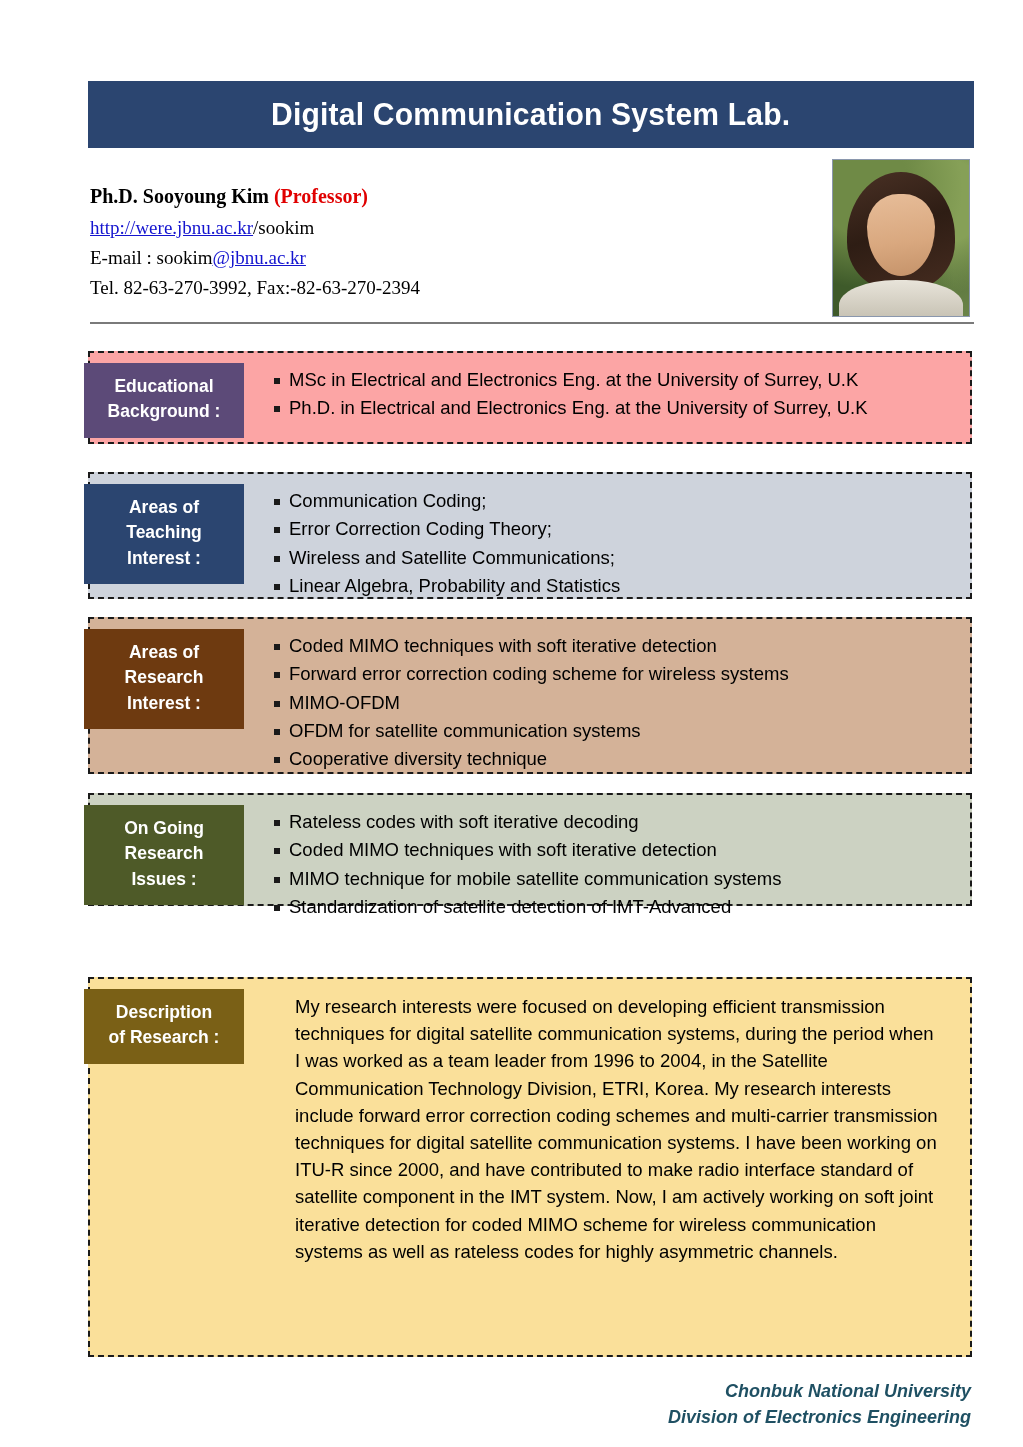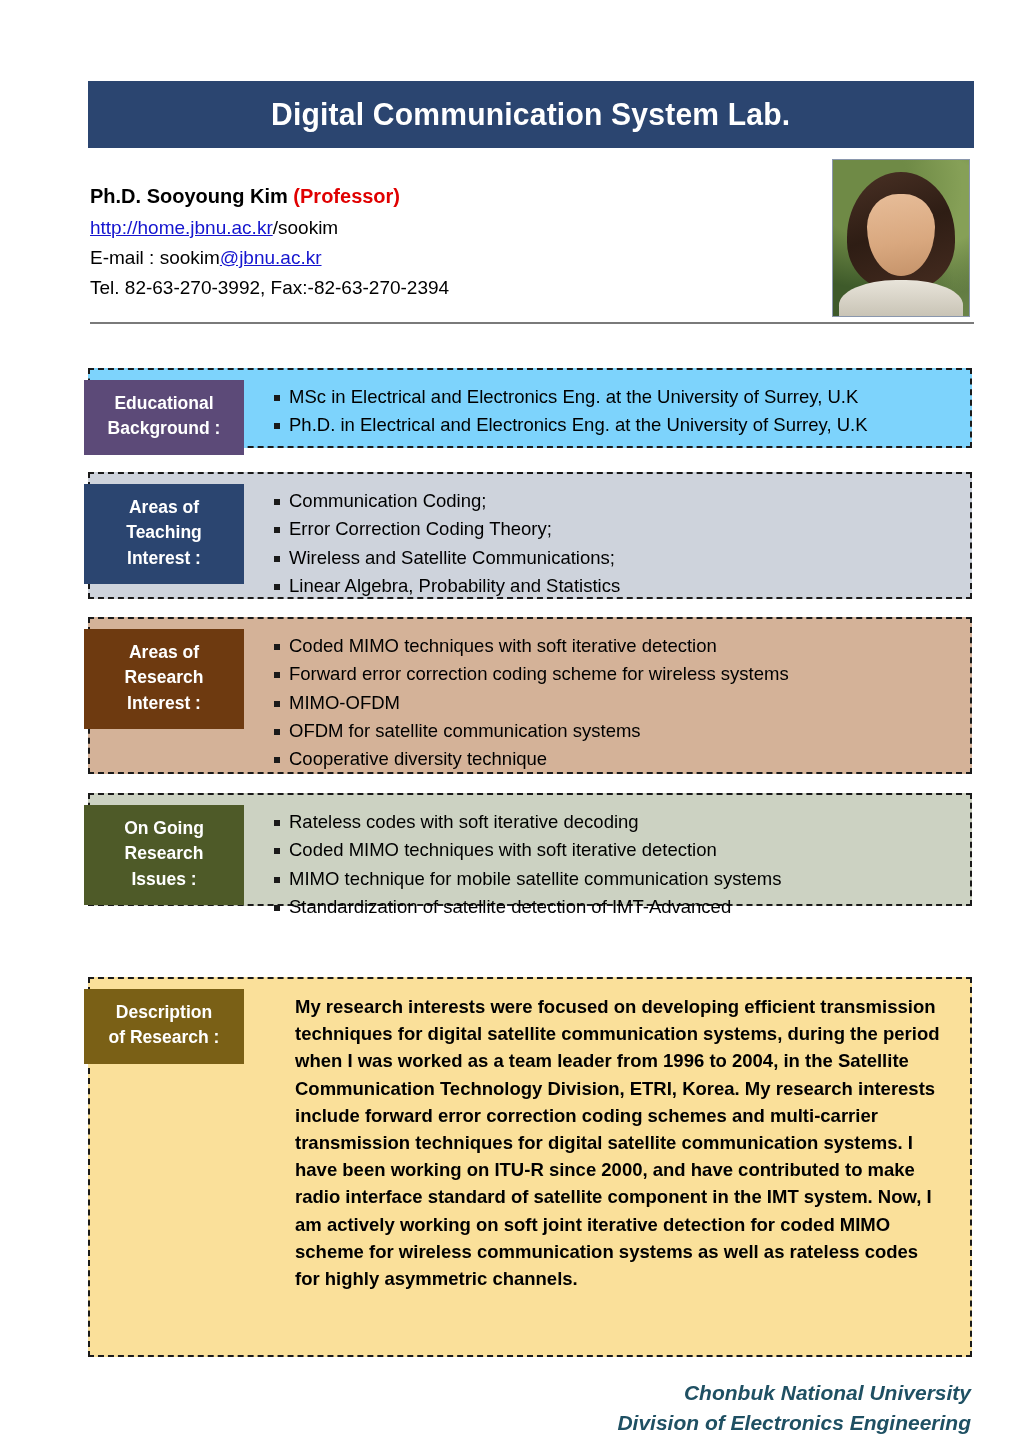--- a/index.html
+++ b/index.html
@@ -42,20 +42,21 @@
     position: absolute;
     left: 90px;
     top: 185px;
     width: 884px;
   }
   .profile-lines {
     position: absolute;
     left: 0;
     top: 0;
     width: 700px;
+    font-family: Liberation Serif, serif;
   }
   .name-line {
     font-size: 20px;
     font-weight: bold;
     margin-bottom: 9px;
     white-space: nowrap;
   }
   .name-role {
     color: #e00000;
     font-weight: bold;
@@ -174,44 +175,44 @@
     background: #1a1a1a;
   }
   .para-text {
     font-size: 18.5px;
     line-height: 1.47;
     margin: 0;
     text-align: left;
   }
 
   
-  #sec-education { top: 368px; height: 80px; background: #7dd3fc; }
+  #sec-education { top: 351px; height: 93px; background: #fca5a5; }
   #sec-education .section-label { background: #5c4a78; }
 
   #sec-teaching  { top: 472px; height: 127px; background: #ced3dc; }
   #sec-teaching .section-label { background: #2b4570; }
 
   #sec-research  { top: 617px; height: 157px; background: #d4b298; }
   #sec-research .section-label { background: #6e3a10; }
 
   #sec-ongoing   { top: 793px; height: 113px; background: #ccd2c2; }
   #sec-ongoing .section-label { background: #4e5a28; }
 
   #sec-description { top: 977px; height: 380px; background: #fae09a; padding-left: 23px; }
   #sec-description .section-label { background: #7a6016; }
-  #sec-description .section-body { padding-right: 30px; font-weight: bold; }
+  #sec-description .section-body { padding-right: 30px; }
 
   
   .footer {
     position: absolute;
     right: 52px;
     top: 1378px;
     text-align: right;
     color: #1f5063;
-    font-size: 21px;
+    font-size: 18px;
     font-weight: bold;
     font-style: italic;
     line-height: 1.45;
   }
 </style>
 </head>
 <body>
 
 <div class="header-banner">
   <div class="header-title">Digital Communication System Lab.</div>
@@ -219,21 +220,21 @@
 
 <div class="profile-area">
 
   <div class="profile-lines">
     <div class="name-line">
       <span>Ph.D. Sooyoung Kim</span>
       <span class="name-role">(Professor)</span>
     </div>
 
     <div class="contact-line">
-      <span class="lnk">http://home.jbnu.ac.kr</span><span>/sookim</span>
+      <span class="lnk">http://were.jbnu.ac.kr</span><span>/sookim</span>
     </div>
 
     <div class="contact-line">
       <span>E-mail : sookim</span><span class="lnk">@jbnu.ac.kr</span>
     </div>
 
     <div class="contact-line">Tel. 82-63-270-3992, Fax:-82-63-270-2394</div>
   </div>
 
   <div class="photo-frame">

